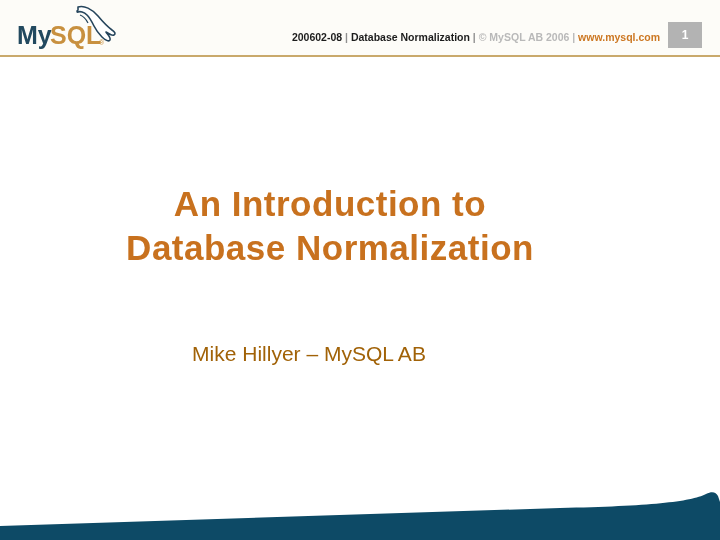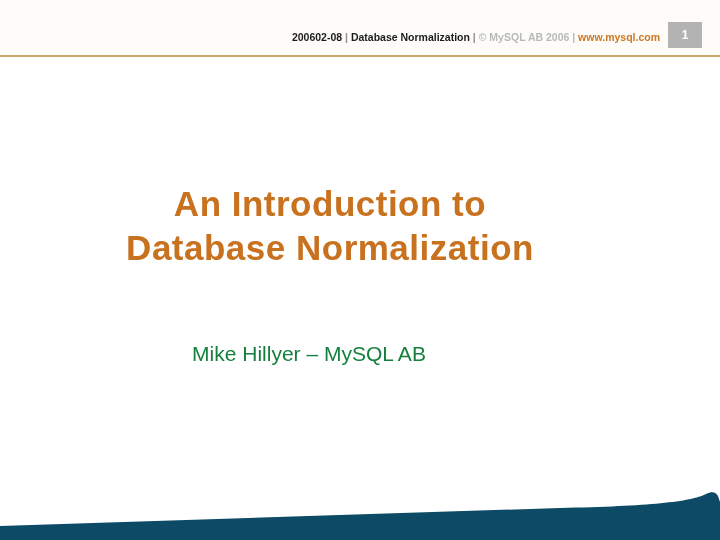--- a/index.html
+++ b/index.html
@@ -111,21 +111,21 @@
     letter-spacing: 0.5px;
   }
 
   
   #subtitle {
     position: absolute;
     left: 0;
     top: 340px;
     width: 618px;
     text-align: center;
-    color: #15803d;
+    color: #a16207;
     font-size: 21px;
     line-height: 28px;
   }
 
   
   #footer-wave {
     position: absolute;
     left: 0;
     bottom: 0;
     width: 720px;
@@ -134,20 +134,36 @@
   #footer-wave svg { display: block; }
 </style>
 </head>
 <body>
 
 <div id="slide">
 
   <div id="header"></div>
   <div id="header-rule"></div>
 
+  <div id="logo">
+    <svg width="120" height="48" viewBox="0 0 120 48" xmlns="http://www.w3.org/2000/svg">
+
+      <path d="M62 4 C68 2 76 6 82 13 C87 19 92 24 96 27 C99 29 100 31 98 32
+               C96 33 93 31 90 29 C92 32 95 35 94 37 C93 39 89 37 86 34
+               C83 31 80 27 78 23 C76 19 74 15 71 12 C68 9 64 8 62 9
+               C61 9.5 60.5 8 62 7 Z" fill="#ffffff" stroke="#26455c" stroke-width="1.6" stroke-linejoin="round"></path>
+      <path d="M64 12 C67 13 70 16 72 20" fill="none" stroke="#26455c" stroke-width="1.2"></path>
+
+      <text x="1" y="41" font-family="Liberation Sans, sans-serif" font-size="25" font-weight="bold" fill="#22495f">My</text>
+
+      <text x="34" y="41" font-family="Liberation Sans, sans-serif" font-size="25" font-weight="bold" fill="#c8903f">SQL</text>
+
+      <text x="83" y="42" font-family="Liberation Sans, sans-serif" font-size="7" fill="#c8903f">®</text>
+    </svg>
+  </div>
 
   <div id="header-caption">
     <span class="cap-strong">200602-08</span><span class="cap-sep"> | </span><span class="cap-strong">Database Normalization</span><span class="cap-sep"> | </span><span class="cap-dim">© MySQL AB 2006</span><span class="cap-dim"> | </span><span class="cap-link">www.mysql.com</span>
   </div>
 
   <div id="page-badge">
     <span>1</span>
   </div>
 
   <div id="title-block">

